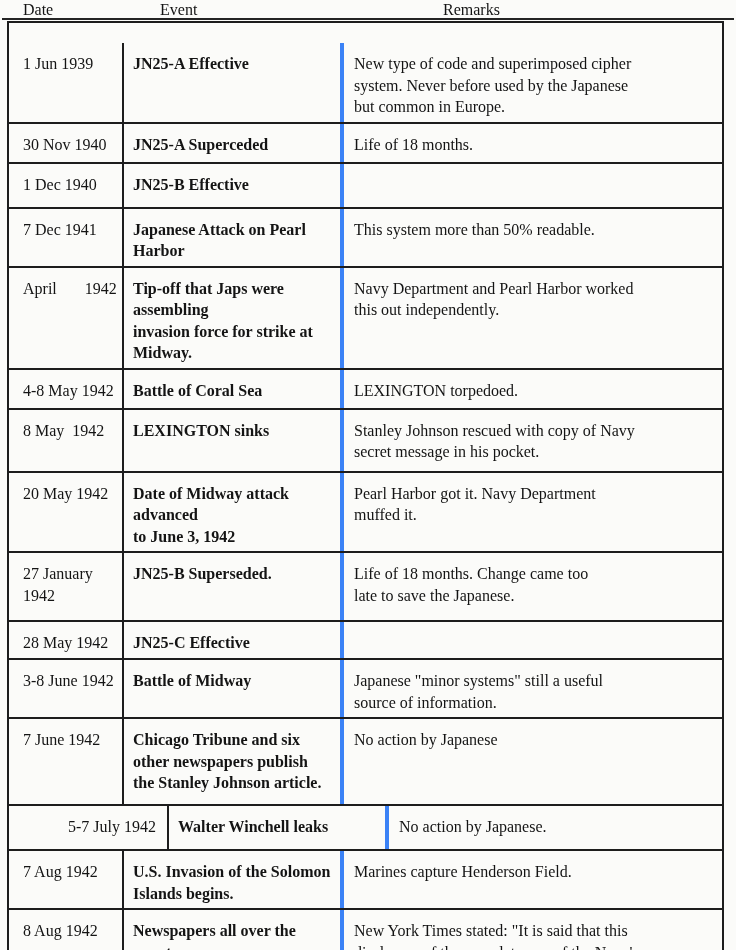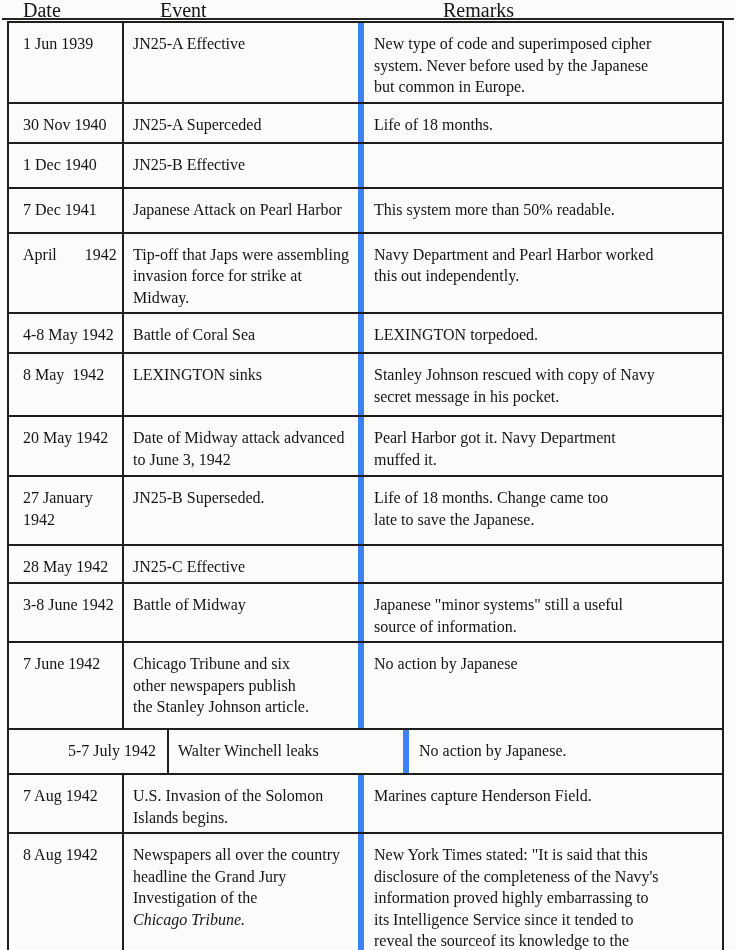--- a/index.html
+++ b/index.html
@@ -13,21 +13,21 @@
     background: #fbfbf9;
     color: #141414;
     overflow: hidden;
   }
 
   
   .col-headers {
     position: absolute;
     top: 0; left: 0;
     width: 736px; height: 22px;
-    font-size: 20px;
+    font-size: 16px;
     line-height: 18px;
   }
   .col-header { position: absolute; top: 1px; white-space: pre; }
   .col-header.h-date    { left: 23px;  }
   .col-header.h-event   { left: 160px; }
   .col-header.h-remarks { left: 443px; }
   .header-rule {
     position: absolute;
     top: 18px; left: 2px;
     width: 732px; height: 2px;
@@ -53,32 +53,33 @@
     line-height: 21.5px;
     white-space: pre-wrap;
     overflow: hidden;
   }
   .cell-date {
     width: 115px;
     border-right: 2px solid #1d1d1d;
     padding: 10px 2px 4px 14px;
   }
   .cell-event {
-    width: 240px;
-    border-right: 6px solid #3b82f6;
+    width: 220px;
+    border-right: 4px solid #3b82f6;
     padding: 10px 6px 4px 9px;
+    font-weight: bold;
   }
   .cell-remarks {
     flex: 1;
     padding: 10px 8px 4px 10px;
   }
   .italic { font-style: italic; }
 
   
-  .row:nth-child(1)  { min-height: 71px; }
+  .row:nth-child(1)  { min-height: 71px; margin-top: 20px; }
   .row:nth-child(2)  { min-height: 40px; }
   .row:nth-child(3)  { min-height: 45px; }
   .row:nth-child(4)  { min-height: 45px; }
   .row:nth-child(5)  { min-height: 62px; }
   .row:nth-child(6)  { min-height: 40px; }
   .row:nth-child(7)  { min-height: 63px; }
   .row:nth-child(8)  { min-height: 60px; }
   .row:nth-child(9)  { min-height: 69px; }
   .row:nth-child(10) { min-height: 38px; }
   .row:nth-child(11) { min-height: 58px; }

